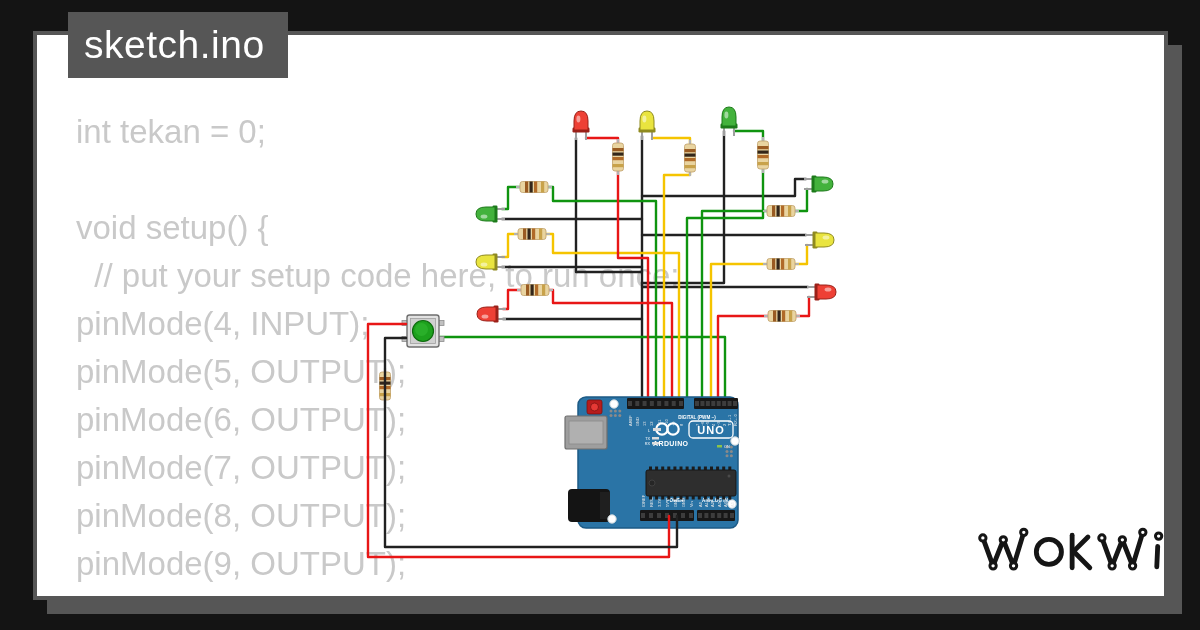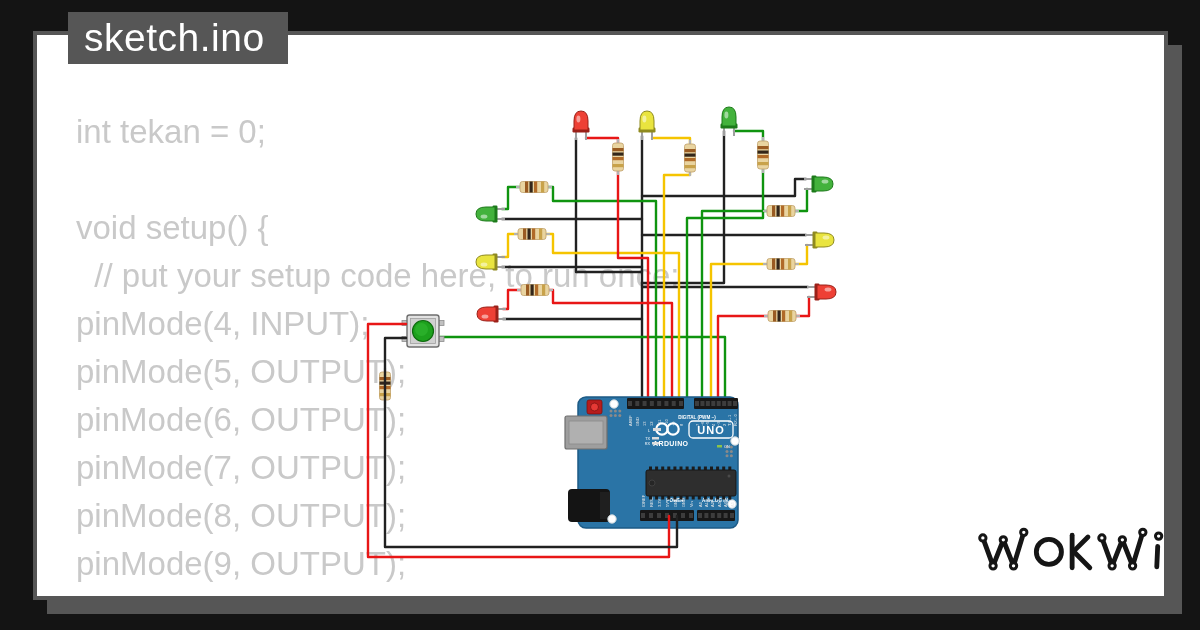--- a/index.html
+++ b/index.html
@@ -4,21 +4,21 @@
 <style>
   html,body{margin:0;padding:0;}
   body{width:1200px;height:630px;overflow:hidden;background:#141414;
        font-family:"Liberation Sans", sans-serif;position:relative;}
   .card{position:absolute;left:33px;top:31px;width:1135px;height:569px;
         box-sizing:border-box;background:#fff;border:4px solid #565656;
         box-shadow:14px 14px 0 0 #565656;overflow:hidden;}
   .code{position:absolute;left:31px;top:65px;margin:8px;z-index:1;
         font-family:"Liberation Sans", sans-serif;font-size:33px;line-height:48px;
         white-space:pre;font-weight:400;}
-  .tab{position:absolute;left:68px;top:12px;width:220px;height:52px;
+  .tab{position:absolute;left:68px;top:12px;width:220px;height:66px;
        background:#565656;z-index:3;display:flex;align-items:center;}
   .tab span{color:#fff;font-size:39px;padding-left:16px;letter-spacing:0.5px;}
   svg.circuit{position:absolute;left:0;top:0;z-index:2;}
 </style>
 </head>
 <body style="background: rgb(20, 20, 20);">
 
 <div class="card" style="background: rgb(255, 255, 255); border-color: rgb(86, 86, 86); box-shadow: rgb(86, 86, 86) 14px 14px 0px 0px;">
   <pre class="code" id="code-block" style="color: rgb(201, 201, 201);">int tekan = 0;
 

